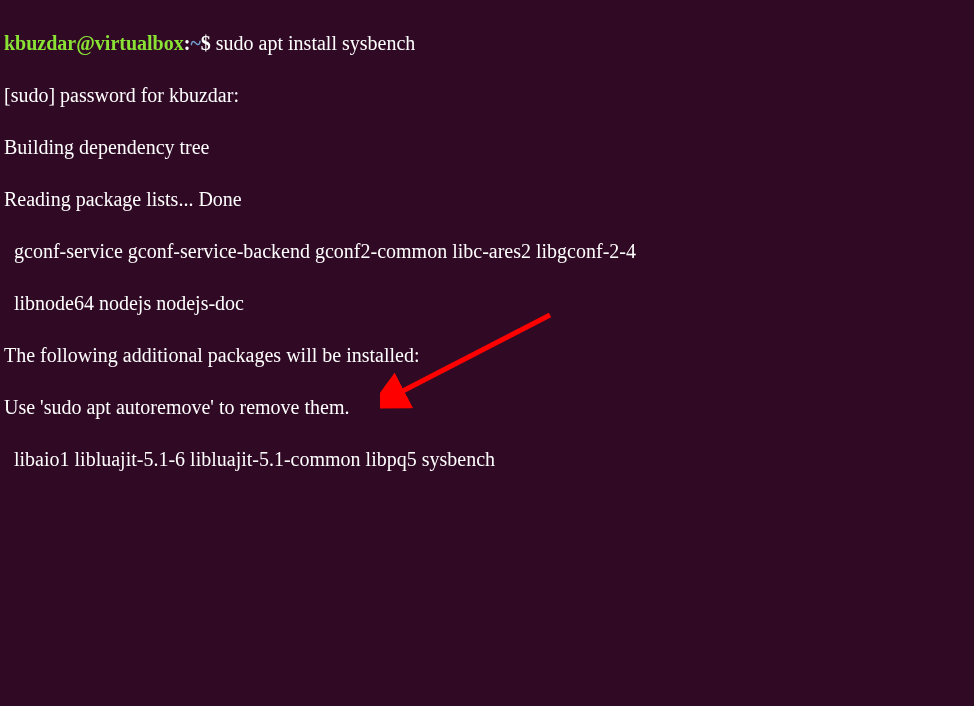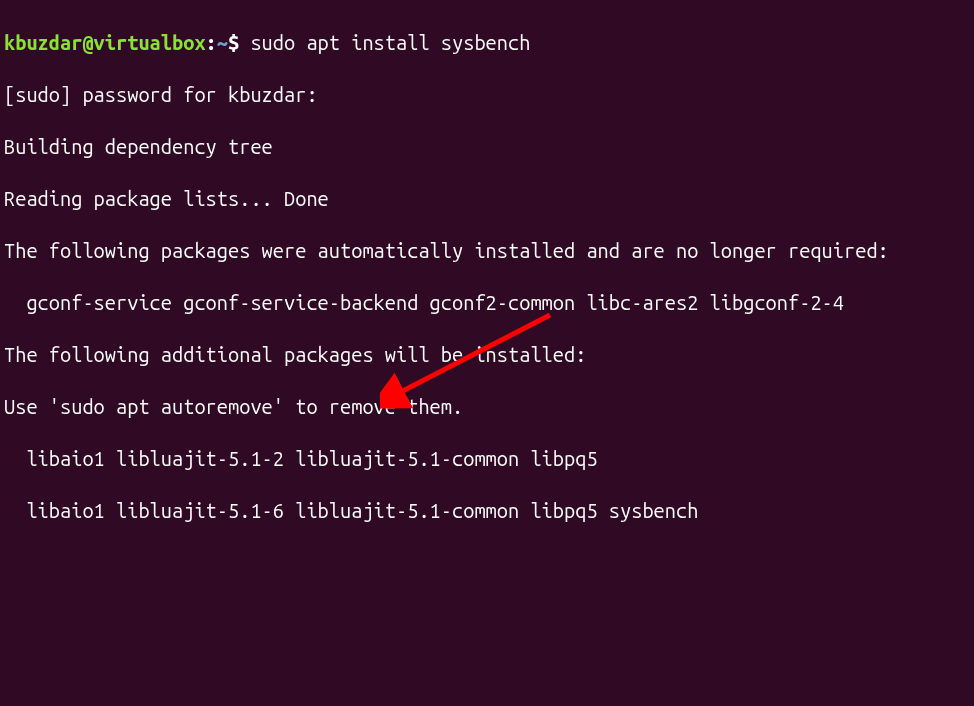--- a/index.html
+++ b/index.html
@@ -15,20 +15,21 @@
     overflow: hidden;
     position: relative;
   }
   .terminal {
     padding: 4px 4px;
     white-space: pre-wrap;
     word-break: break-all;
     height: 100%;
     box-sizing: border-box;
     overflow-y: scroll;
+    font-family: Liberation Serif, serif;
   }
   .terminal::-webkit-scrollbar {
     width: 10px;
   }
   .terminal::-webkit-scrollbar-track {
     background: #1a0513;
   }
   .terminal::-webkit-scrollbar-thumb {
     background: #8e8e8e;
     border-radius: 5px;
@@ -48,25 +49,24 @@
   }
 </style>
 </head>
 <body>
 
 <div class="terminal">
 <span class="line"><span class="prompt-user">kbuzdar@virtualbox</span><span class="prompt-sep">:</span><span class="prompt-path">~</span><span class="prompt-sep">$</span> <span class="cmd">sudo apt install sysbench</span></span>
 <span class="line">[sudo] password for kbuzdar:</span>
 <span class="line">Building dependency tree</span>
 <span class="line">Reading package lists... Done</span>
-<span class="line">The following packages were automatically installed and are no longer required:</span>
 <span class="line">  gconf-service gconf-service-backend gconf2-common libc-ares2 libgconf-2-4</span>
+<span class="line">  libnode64 nodejs nodejs-doc</span>
 <span class="line">The following additional packages will be installed:</span>
 <span class="line">Use 'sudo apt autoremove' to remove them.</span>
-<span class="line">  libaio1 libluajit-5.1-2 libluajit-5.1-common libpq5</span>
 <span class="line">  libaio1 libluajit-5.1-6 libluajit-5.1-common libpq5 sysbench</span>
 
 
 
 
 
 
 
 
 

